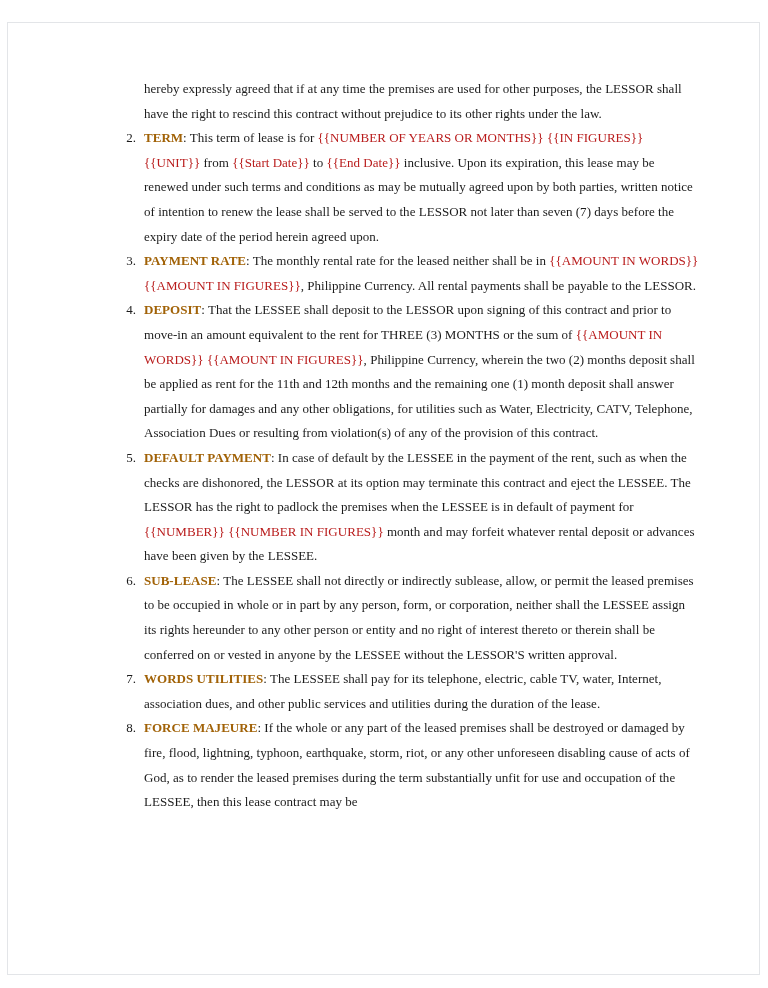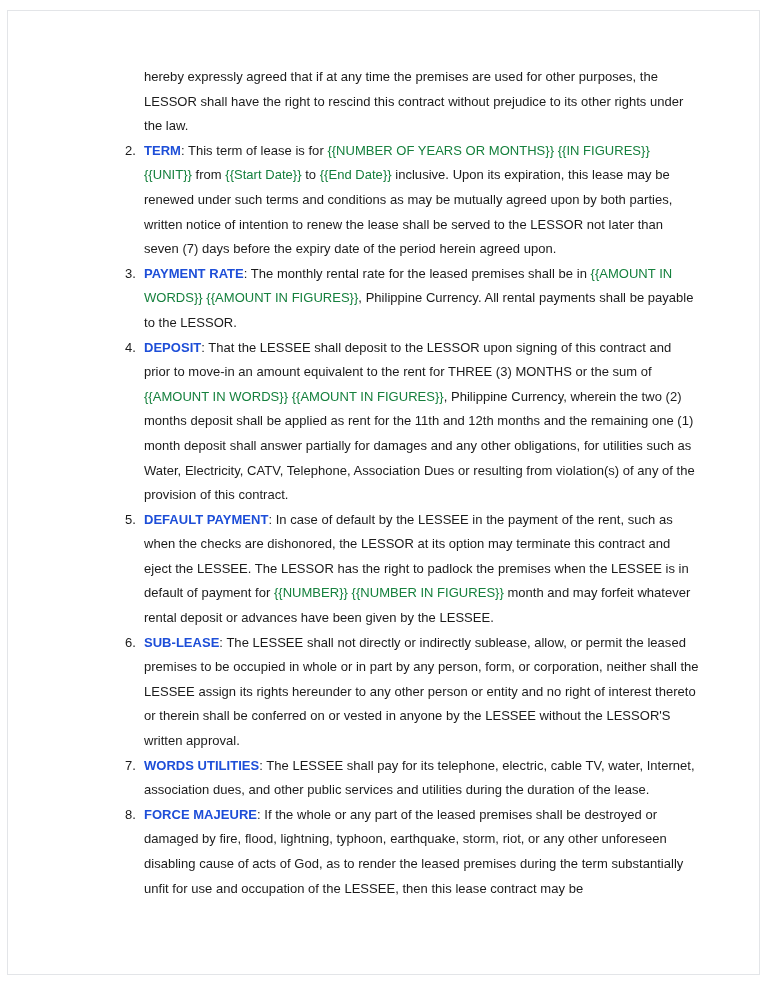--- a/index.html
+++ b/index.html
@@ -15,21 +15,22 @@
     -webkit-font-smoothing: antialiased;
   }
 
   
   .page-viewport {
     position: relative;
     width: 768px;
     height: 988px;
     background: #ffffff;
     box-sizing: border-box;
-    padding: 10px 8px 13px 7px;
+    padding: 22px 8px 13px 7px;
+    font-family: Liberation Serif, serif;
   }
   .page-sheet {
     position: relative;
     width: 100%;
     height: 100%;
     background: #ffffff;
     border: 1px solid #e3e5e8;
     box-sizing: border-box;
     overflow: hidden;
   }
@@ -76,46 +77,46 @@
     font-size: 13px;
     line-height: 24.6px;
     color: #1b1b1b;
   }
   .clause-text {
     display: block;
   }
 
   .clause-title {
     font-weight: bold;
-    color: #1d4ed8;
+    color: #a16207;
   }
 
   .ph {
-    color: #15803d;
+    color: #b91c1c;
     text-align: center;
   }
 </style>
 </head>
 <body>
 
 <div class="page-viewport">
   <div class="page-sheet">
 
     <div class="doc-body">
 
       <p class="para-block para-continued"><span>hereby expressly agreed that if at any time the premises are used for other purposes, the LESSOR shall have the right to rescind this contract without prejudice to its other rights under the law.</span></p>
 
       <ol class="clause-list">
           <li class="para-block">
             <span class="clause-marker">2.</span>
             <span class="clause-text"><span class="clause-title">TERM</span><span>: </span><span>This term of lease is for </span><span class="ph">{{NUMBER OF YEARS OR MONTHS}}</span><span> </span><span class="ph">{{IN FIGURES}}</span><span> </span><span class="ph">{{UNIT}}</span><span> from </span><span class="ph">{{Start Date}}</span><span> to </span><span class="ph">{{End Date}}</span><span> inclusive. Upon its expiration, this lease may be renewed under such terms and conditions as may be mutually agreed upon by both parties, written notice of intention to renew the lease shall be served to the LESSOR not later than seven (7) days before the expiry date of the period herein agreed upon.</span></span>
           </li>
           <li class="para-block">
             <span class="clause-marker">3.</span>
-            <span class="clause-text"><span class="clause-title">PAYMENT RATE</span><span>: </span><span>The monthly rental rate for the leased premises shall be in </span><span class="ph">{{AMOUNT IN WORDS}}</span><span> </span><span class="ph">{{AMOUNT IN FIGURES}}</span><span>, Philippine Currency. All rental payments shall be payable to the LESSOR.</span></span>
+            <span class="clause-text"><span class="clause-title">PAYMENT RATE</span><span>: </span><span>The monthly rental rate for the leased neither shall be in </span><span class="ph">{{AMOUNT IN WORDS}}</span><span> </span><span class="ph">{{AMOUNT IN FIGURES}}</span><span>, Philippine Currency. All rental payments shall be payable to the LESSOR.</span></span>
           </li>
           <li class="para-block">
             <span class="clause-marker">4.</span>
             <span class="clause-text"><span class="clause-title">DEPOSIT</span><span>: </span><span>That the LESSEE shall deposit to the LESSOR upon signing of this contract and prior to move-in an amount equivalent to the rent for THREE (3) MONTHS or the sum of </span><span class="ph">{{AMOUNT IN WORDS}}</span><span> </span><span class="ph">{{AMOUNT IN FIGURES}}</span><span>, Philippine Currency, wherein the two (2) months deposit shall be applied as rent for the 11th and 12th months and the remaining one (1) month deposit shall answer partially for damages and any other obligations, for utilities such as Water, Electricity, CATV, Telephone, Association Dues or resulting from violation(s) of any of the provision of this contract.</span></span>
           </li>
           <li class="para-block">
             <span class="clause-marker">5.</span>
             <span class="clause-text"><span class="clause-title">DEFAULT PAYMENT</span><span>: </span><span>In case of default by the LESSEE in the payment of the rent, such as when the checks are dishonored, the LESSOR at its option may terminate this contract and eject the LESSEE. The LESSOR has the right to padlock the premises when the LESSEE is in default of payment for </span><span class="ph">{{NUMBER}}</span><span> </span><span class="ph">{{NUMBER IN FIGURES}}</span><span> month and may forfeit whatever rental deposit or advances have been given by the LESSEE.</span></span>
           </li>
           <li class="para-block">

